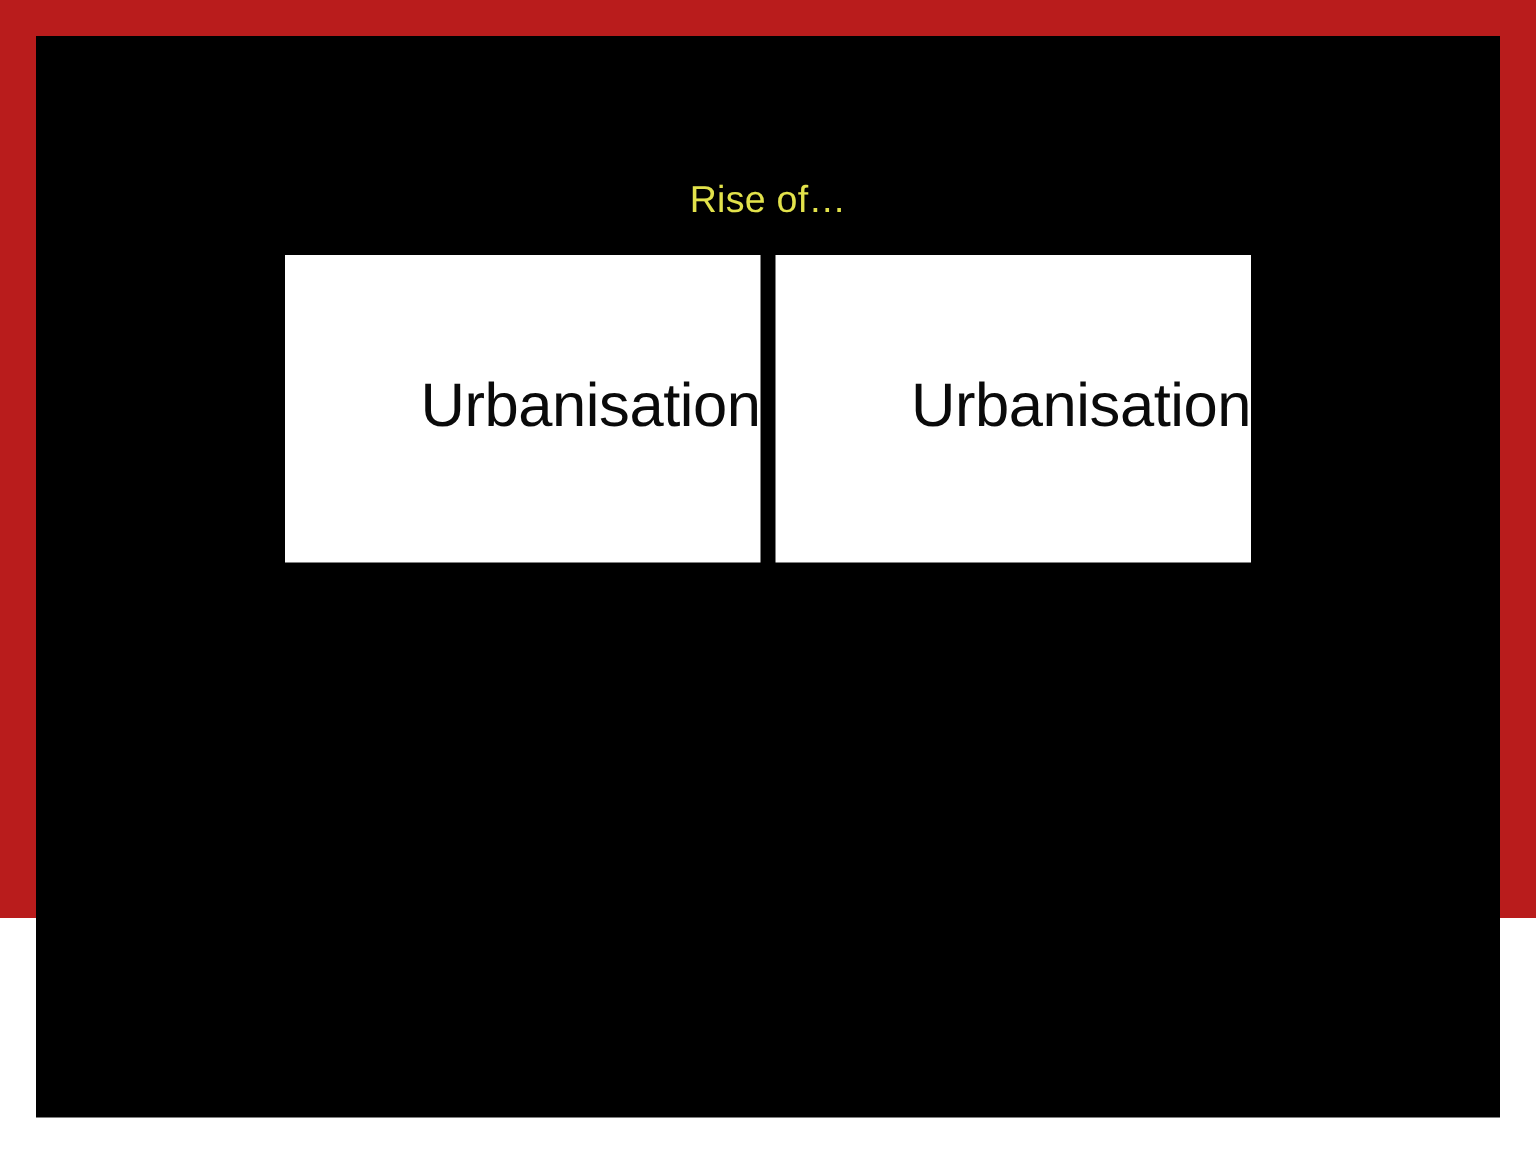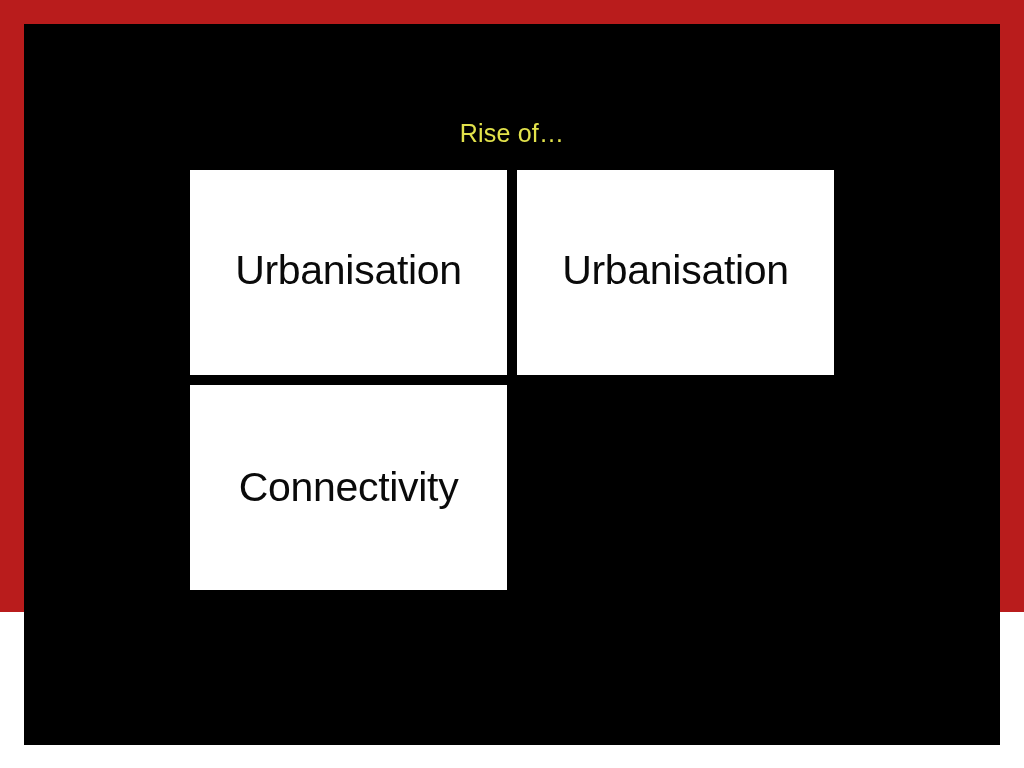--- a/index.html
+++ b/index.html
@@ -56,21 +56,21 @@
     display: grid;
     grid-template-columns: 317px 317px;
     grid-template-rows: 205px 205px;
     gap: 10px;
   }
 
   .quadrant-card {
     background: #ffffff;
     display: flex;
     align-items: center;
-    justify-content: center;
+    justify-content: flex-end;
     overflow: hidden;
   }
 
   .quadrant-card.top {
     align-items: flex-start;
     padding-top: 79px;
     box-sizing: border-box;
   }
 
   .quadrant-label {
@@ -96,22 +96,19 @@
     <div id="quadrant-grid">
 
       <div class="quadrant-card top">
         <span class="quadrant-label">Urbanisation</span>
       </div>
 
       <div class="quadrant-card top">
         <span class="quadrant-label">Urbanisation</span>
       </div>
 
-      <div class="quadrant-card">
-        <span class="quadrant-label">Connectivity</span>
-      </div>
 
 
     </div>
 
   </div>
 
 </div>
 
 </body></html>

